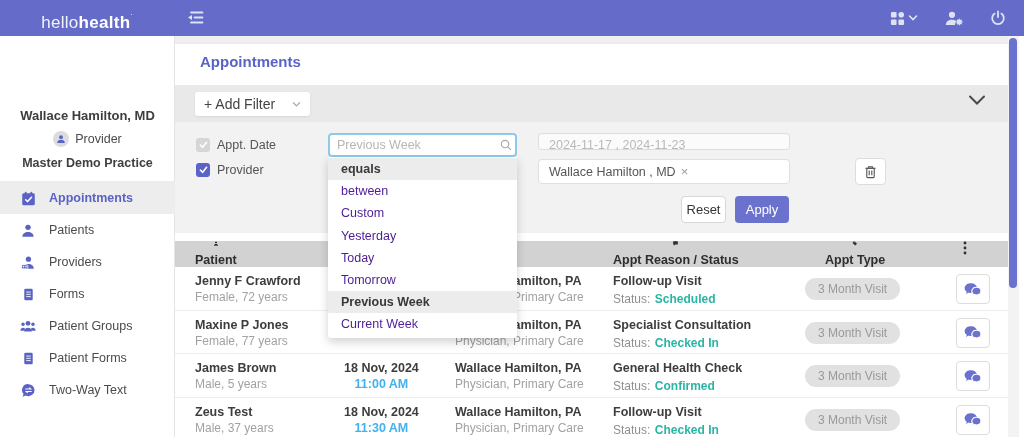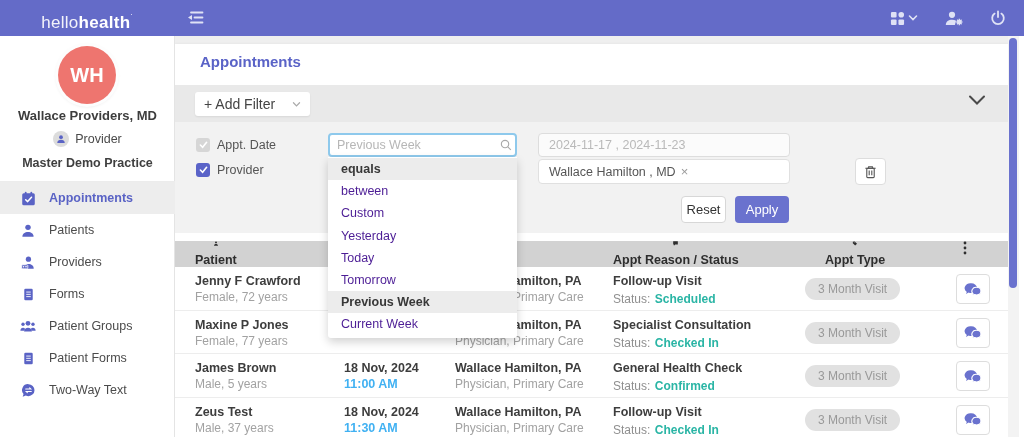--- a/index.html
+++ b/index.html
@@ -45,37 +45,37 @@
   .filter-body { position:absolute; left:175px; top:122px; width:833px; height:111px; background:#f2f2f2; z-index:5; }
   .cb { position:absolute; width:14px; height:14px; border-radius:3px; display:flex; align-items:center; justify-content:center; cursor:pointer; }
   .cb.disabled { background:#d6d6d6; }
   .cb.checked { background:#5a63c8; }
   .f-label { position:absolute; font-size:12.5px; color:#555; }
 
   .op-input { position:absolute; left:153px; top:11px; width:189px; height:24px; background:#fff; border:2px solid #8ec9ec; border-radius:4px; font-size:12.5px; color:#444; padding:0 24px 0 7px; outline:none; font-family:"Liberation Sans", sans-serif; }
   .op-input::placeholder { color:#b6b6b6; }
   .search-ic { position:absolute; left:325px; top:17px; pointer-events:none; }
 
-  .date-input { position:absolute; left:363px; top:11px; width:252px; height:24px; background:#fbfbfb; border:1px solid #ddd; border-radius:4px; font-size:12.5px; color:#b9b9b9; line-height:22px; padding-left:10px; }
+  .date-input { position:absolute; left:363px; top:11px; width:252px; height:17px; background:#fbfbfb; border:1px solid #ddd; border-radius:4px; font-size:12.5px; color:#b9b9b9; line-height:22px; padding-left:10px; }
   .prov-input { position:absolute; left:363px; top:37px; width:252px; height:25px; background:#fff; border:1px solid #e0e0e0; border-radius:4px; display:flex; align-items:center; padding-left:10px; cursor:text; }
   .prov-chip { font-size:12.5px; color:#555; }
   .chip-x { font-size:13px; color:#9a9a9a; margin-left:5px; cursor:pointer; }
   .trash-btn { position:absolute; left:680px; top:36px; width:31px; height:27px; background:#fff; border:1px solid #ddd; border-radius:4px; display:flex; align-items:center; justify-content:center; cursor:pointer; }
   .reset-btn { position:absolute; left:506px; top:74px; width:45px; height:27px; background:#fff; border:1px solid #d7d7d7; border-radius:4px; font-size:13px; color:#333; cursor:pointer; font-family:"Liberation Sans", sans-serif; }
   .apply-btn { position:absolute; left:560px; top:74px; width:54px; height:27px; background:#6a72ce; border:none; border-radius:4px; font-size:13px; color:#fff; cursor:pointer; font-family:"Liberation Sans", sans-serif; }
 
   
   .t-header { position:absolute; left:175px; top:241px; width:833px; height:26px; background:#d2d2d2; z-index:5; }
   .th-cell { position:absolute; top:0; height:26px; display:flex; align-items:center; gap:7px; font-size:12.5px; font-weight:700; color:#2e2e2e;flex-direction:column; }
   .th-patient { left:20px; } .th-reason { left:438px; } .th-type { left:650px; }
   .th-kebab { left:788px; cursor:pointer; }
   .rows { position:absolute; left:175px; top:267px; width:833px; z-index:5; }
   .row { position:relative; height:43.5px; border-bottom:1px solid #ededed; background:#fff; }
   .cell { position:absolute; top:6px; }
-  .c-patient { left:20px; } .c-date { left:169px; } .c-prov { left:280px; } .c-reason { left:438px; }
+  .c-patient { left:20px; } .c-date { left:169px;text-align:center; } .c-prov { left:280px; } .c-reason { left:438px; }
   .l1 { font-size:12.5px; font-weight:600; color:#3d3d3d; line-height:16px; }
   .l2 { font-size:12px; color:#a2a2a2; line-height:17px; }
   .time { font-size:12.5px; font-weight:600; color:#41b1f2; line-height:17px; }
   .st-pre { font-size:12px; color:#8f8f8f; }
   .st-val { font-size:12px; font-weight:600; color:#2ab5a5; }
   .badge { position:absolute; left:630px; top:11px; background:#e1e1e1; color:#999; font-size:12px; padding:4px 13px; border-radius:12px; }
   .chat-btn { position:absolute; left:781px; top:7px; width:34px; height:30px; background:#fff; border:1px solid #ddd; border-radius:4px; display:flex; align-items:center; justify-content:center; cursor:pointer; }
 
   
   .dropdown { position:absolute; left:328px; top:157px; width:189px; background:#fff; box-shadow:0 4px 10px rgba(0,0,0,.18); border-radius:0 0 3px 3px; z-index:40; padding:1px 0 2px; }
@@ -131,22 +131,21 @@
       <span class="tb-icon">
         <svg width="16" height="16" viewBox="0 0 16 16" fill="none" stroke="#dfe2f5" stroke-width="1.8" stroke-linecap="round">
             <line x1="8" y1="1.5" x2="8" y2="7"></line>
             <path d="M4.6 3.6 a5.8 5.8 0 1 0 6.8 0"></path>
           </svg>
       </span>
     </div>
   </div>
 
   <div class="sidebar">
-    <div class="avatar">WH</div>
-    <div class="u-name">Wallace Providers, MD</div>
+    <div class="u-name">Wallace Hamilton, MD</div>
     <div class="u-role">
       <span class="role-ic">
           <svg width="10" height="10" viewBox="0 0 16 16" fill="#5a63c5">
             <circle cx="8" cy="5" r="3"></circle>
             <path d="M2 14.5 c0-3.4 2.8-5.2 6-5.2 s6 1.8 6 5.2 Z"></path>
           </svg>
         </span>
       <span>Provider</span>
     </div>
     <div class="practice">Master Demo Practice</div>

